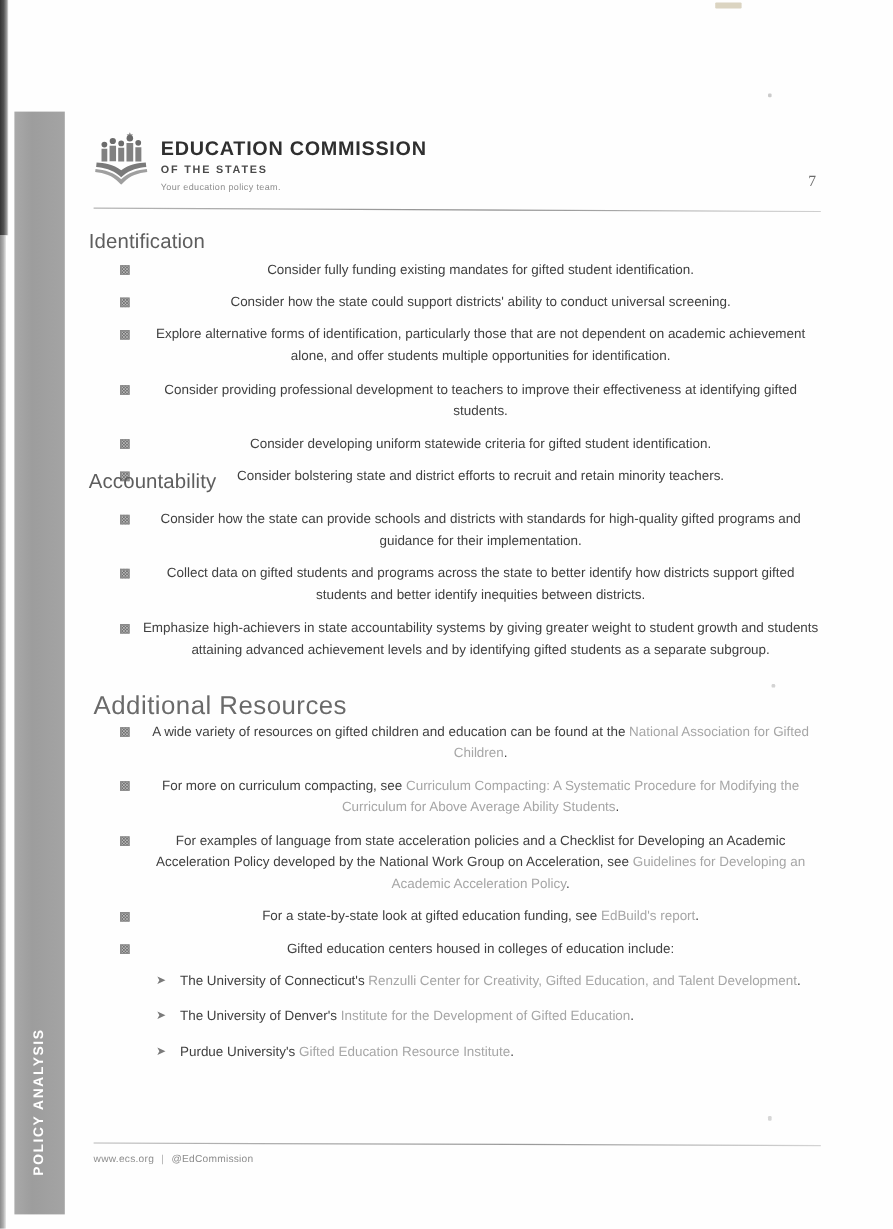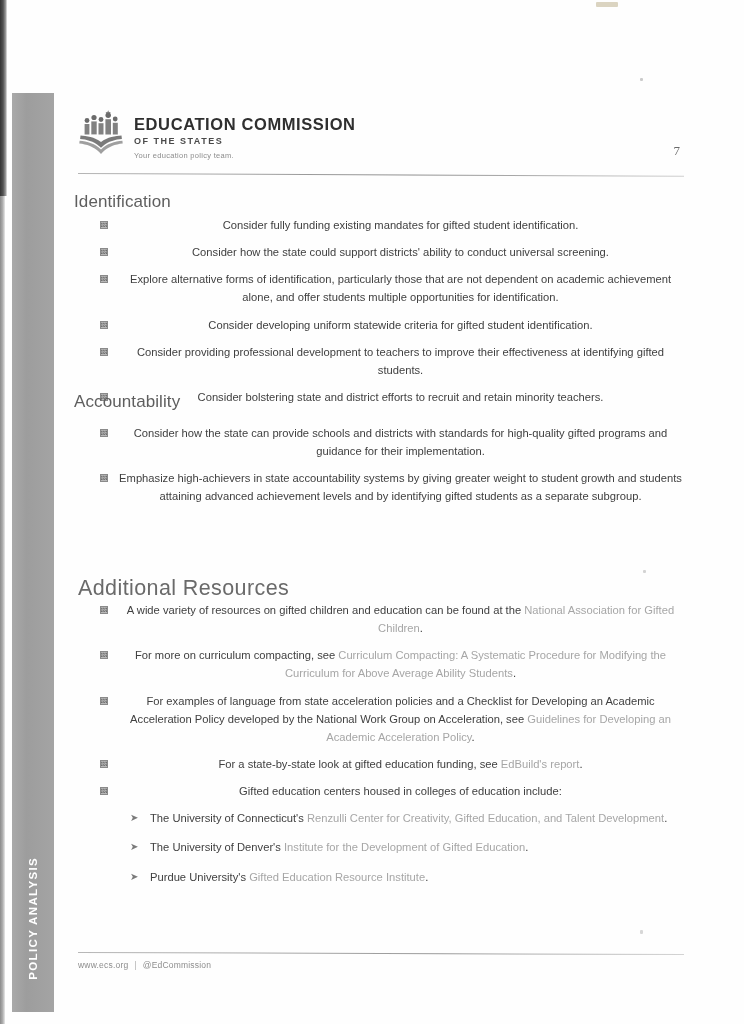--- a/index.html
+++ b/index.html
@@ -296,37 +296,41 @@
         <div class="bullet-row">
           <span class="sq-marker"></span>
           <div class="bullet-text"><span>Consider how the state could support districts' ability to conduct universal screening.</span></div>
         </div>
         <div class="bullet-row">
           <span class="sq-marker"></span>
           <div class="bullet-text"><span>Explore alternative forms of identification, particularly those that are not dependent on academic achievement alone, and offer students multiple opportunities for identification.</span></div>
         </div>
         <div class="bullet-row">
           <span class="sq-marker"></span>
+          <div class="bullet-text"><span>Consider providing professional development to teachers to improve their effectiveness at identifying gifted students.</span></div>
+        </div>
+        <div class="bullet-row">
+          <span class="sq-marker"></span>
           <div class="bullet-text"><span>Consider developing uniform statewide criteria for gifted student identification.</span></div>
-        </div>
-        <div class="bullet-row">
-          <span class="sq-marker"></span>
-          <div class="bullet-text"><span>Consider providing professional development to teachers to improve their effectiveness at identifying gifted students.</span></div>
         </div>
         <div class="bullet-row">
           <span class="sq-marker"></span>
           <div class="bullet-text"><span>Consider bolstering state and district efforts to recruit and retain minority teachers.</span></div>
         </div>
       </div>
 
     <h2 class="h-section" style="top:392px;">Accountability</h2>
     <div class="bullets" id="list-accountability" style="top:424px;">
         <div class="bullet-row">
           <span class="sq-marker"></span>
           <div class="bullet-text"><span>Consider how the state can provide schools and districts with standards for high-quality gifted programs and guidance for their implementation.</span></div>
+        </div>
+        <div class="bullet-row">
+          <span class="sq-marker"></span>
+          <div class="bullet-text"><span>Collect data on gifted students and programs across the state to better identify how districts support gifted students and better identify inequities between districts.</span></div>
         </div>
         <div class="bullet-row">
           <span class="sq-marker"></span>
           <div class="bullet-text"><span>Emphasize high-achievers in state accountability systems by giving greater weight to student growth and students attaining advanced achievement levels and by identifying gifted students as a separate subgroup.</span></div>
         </div>
       </div>
 
     <h2 class="h-big" style="top:572px;">Additional Resources</h2>
     <div class="bullets" id="list-resources" style="top:601px;">
         <div class="bullet-row">

